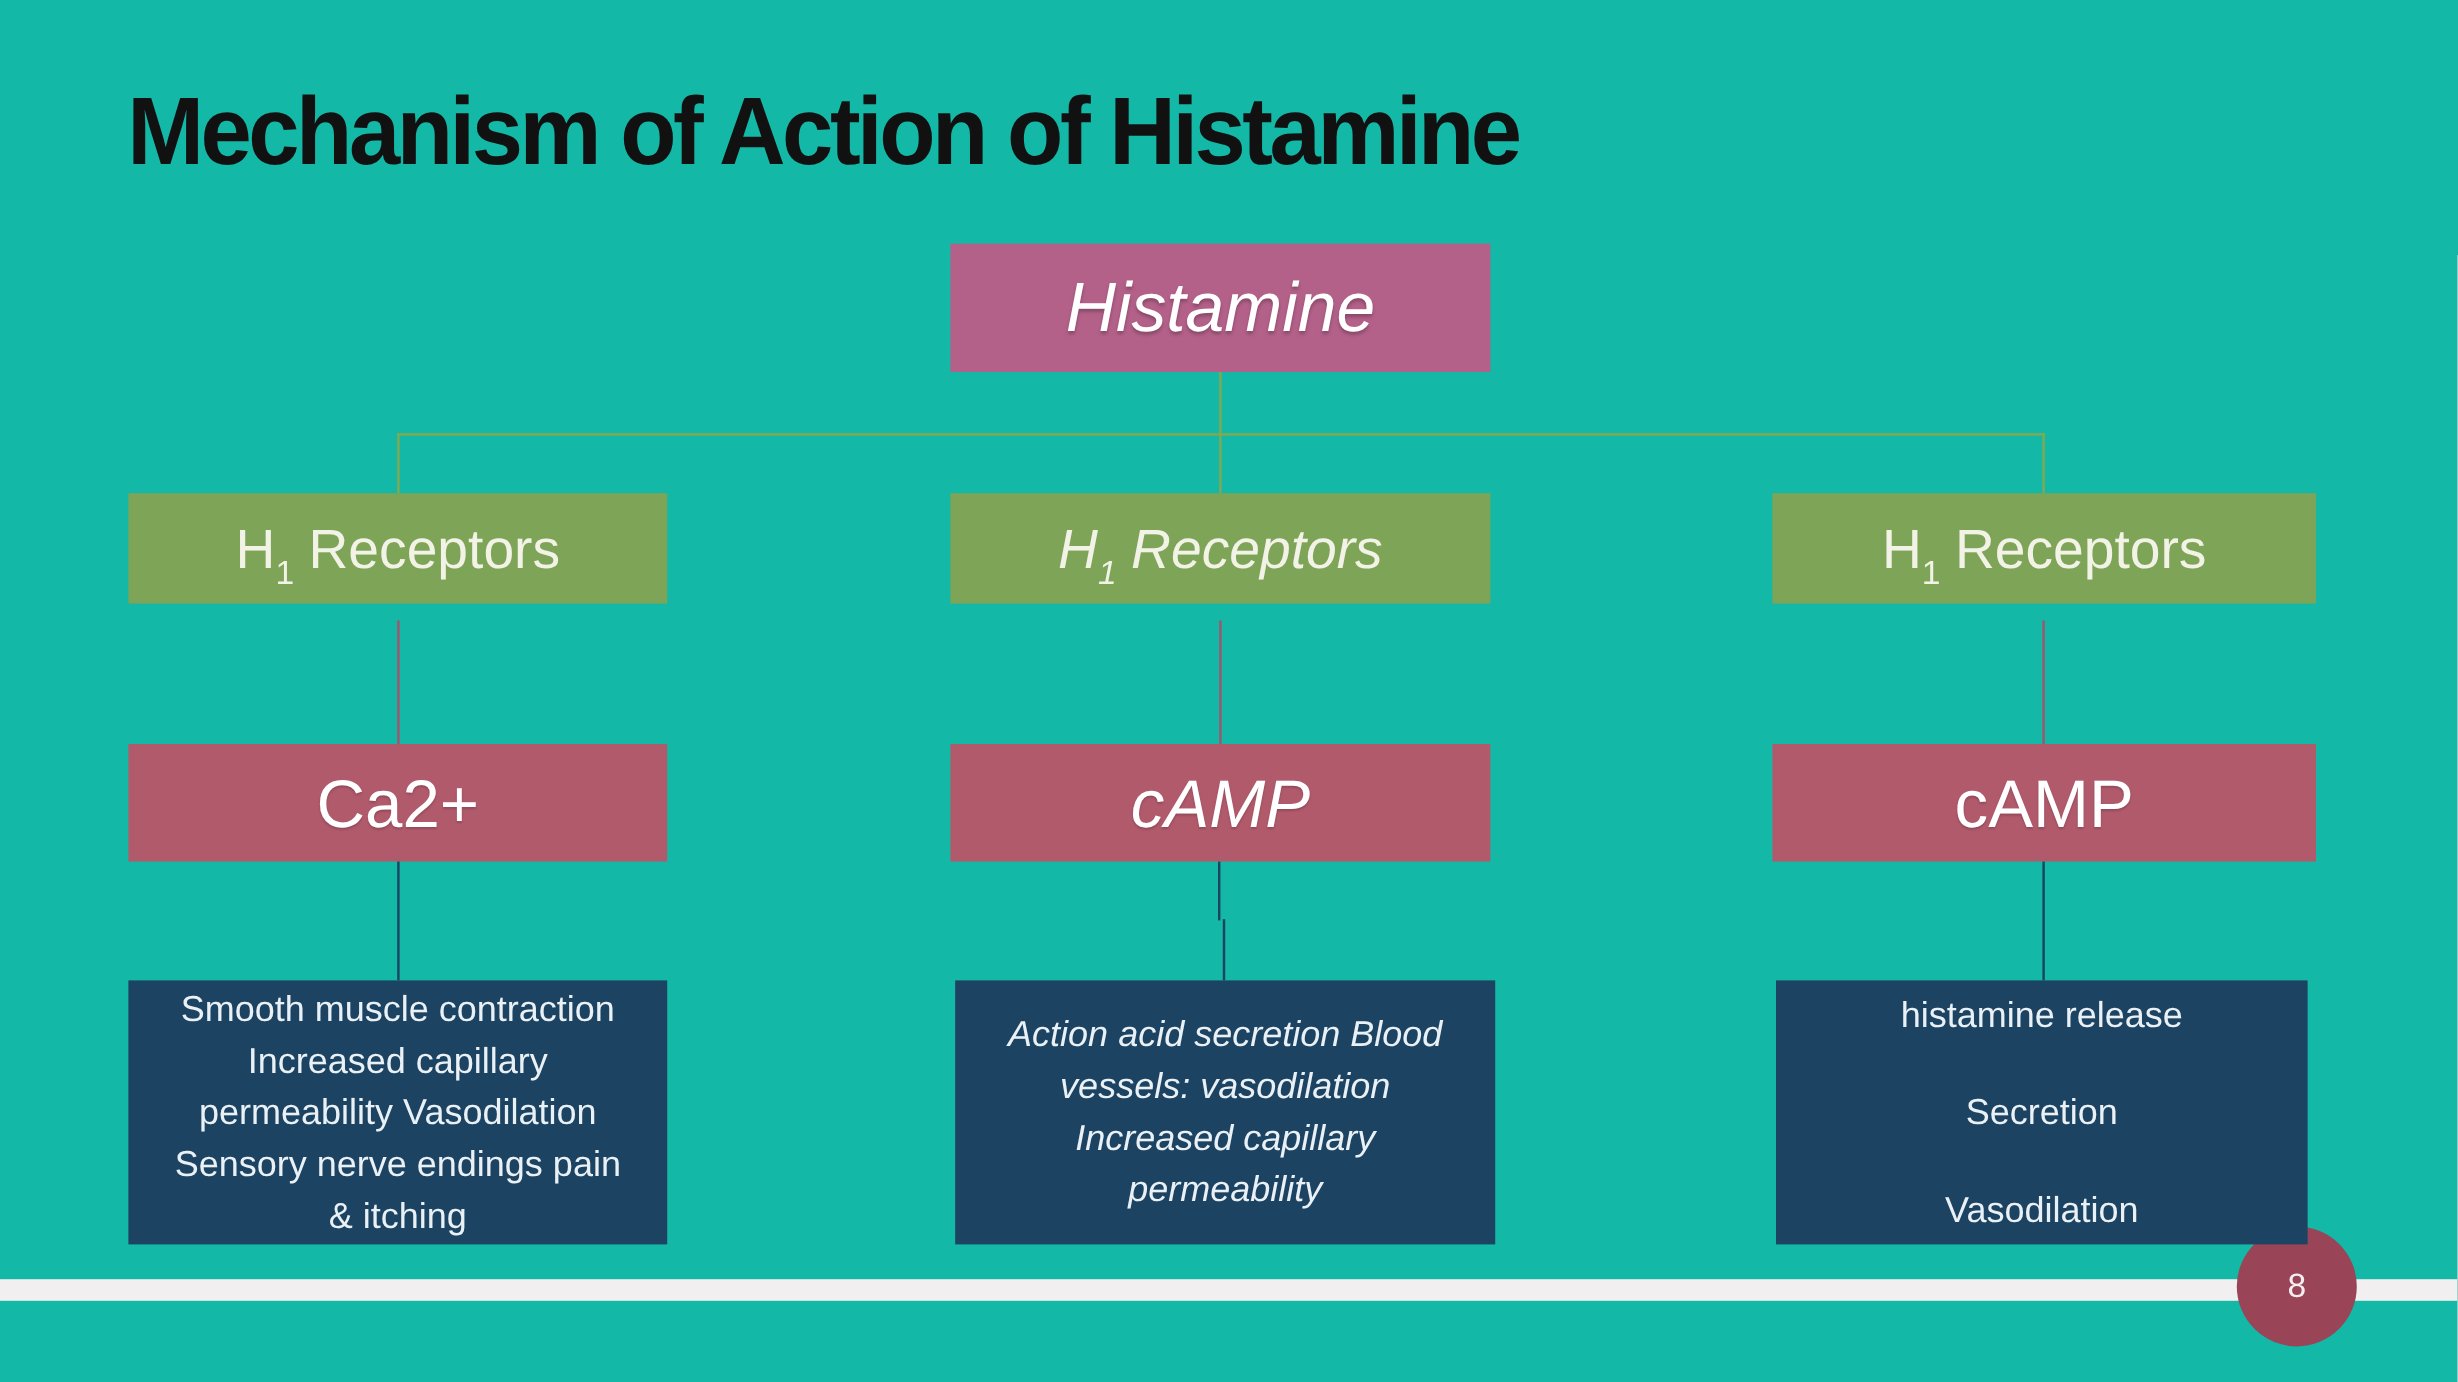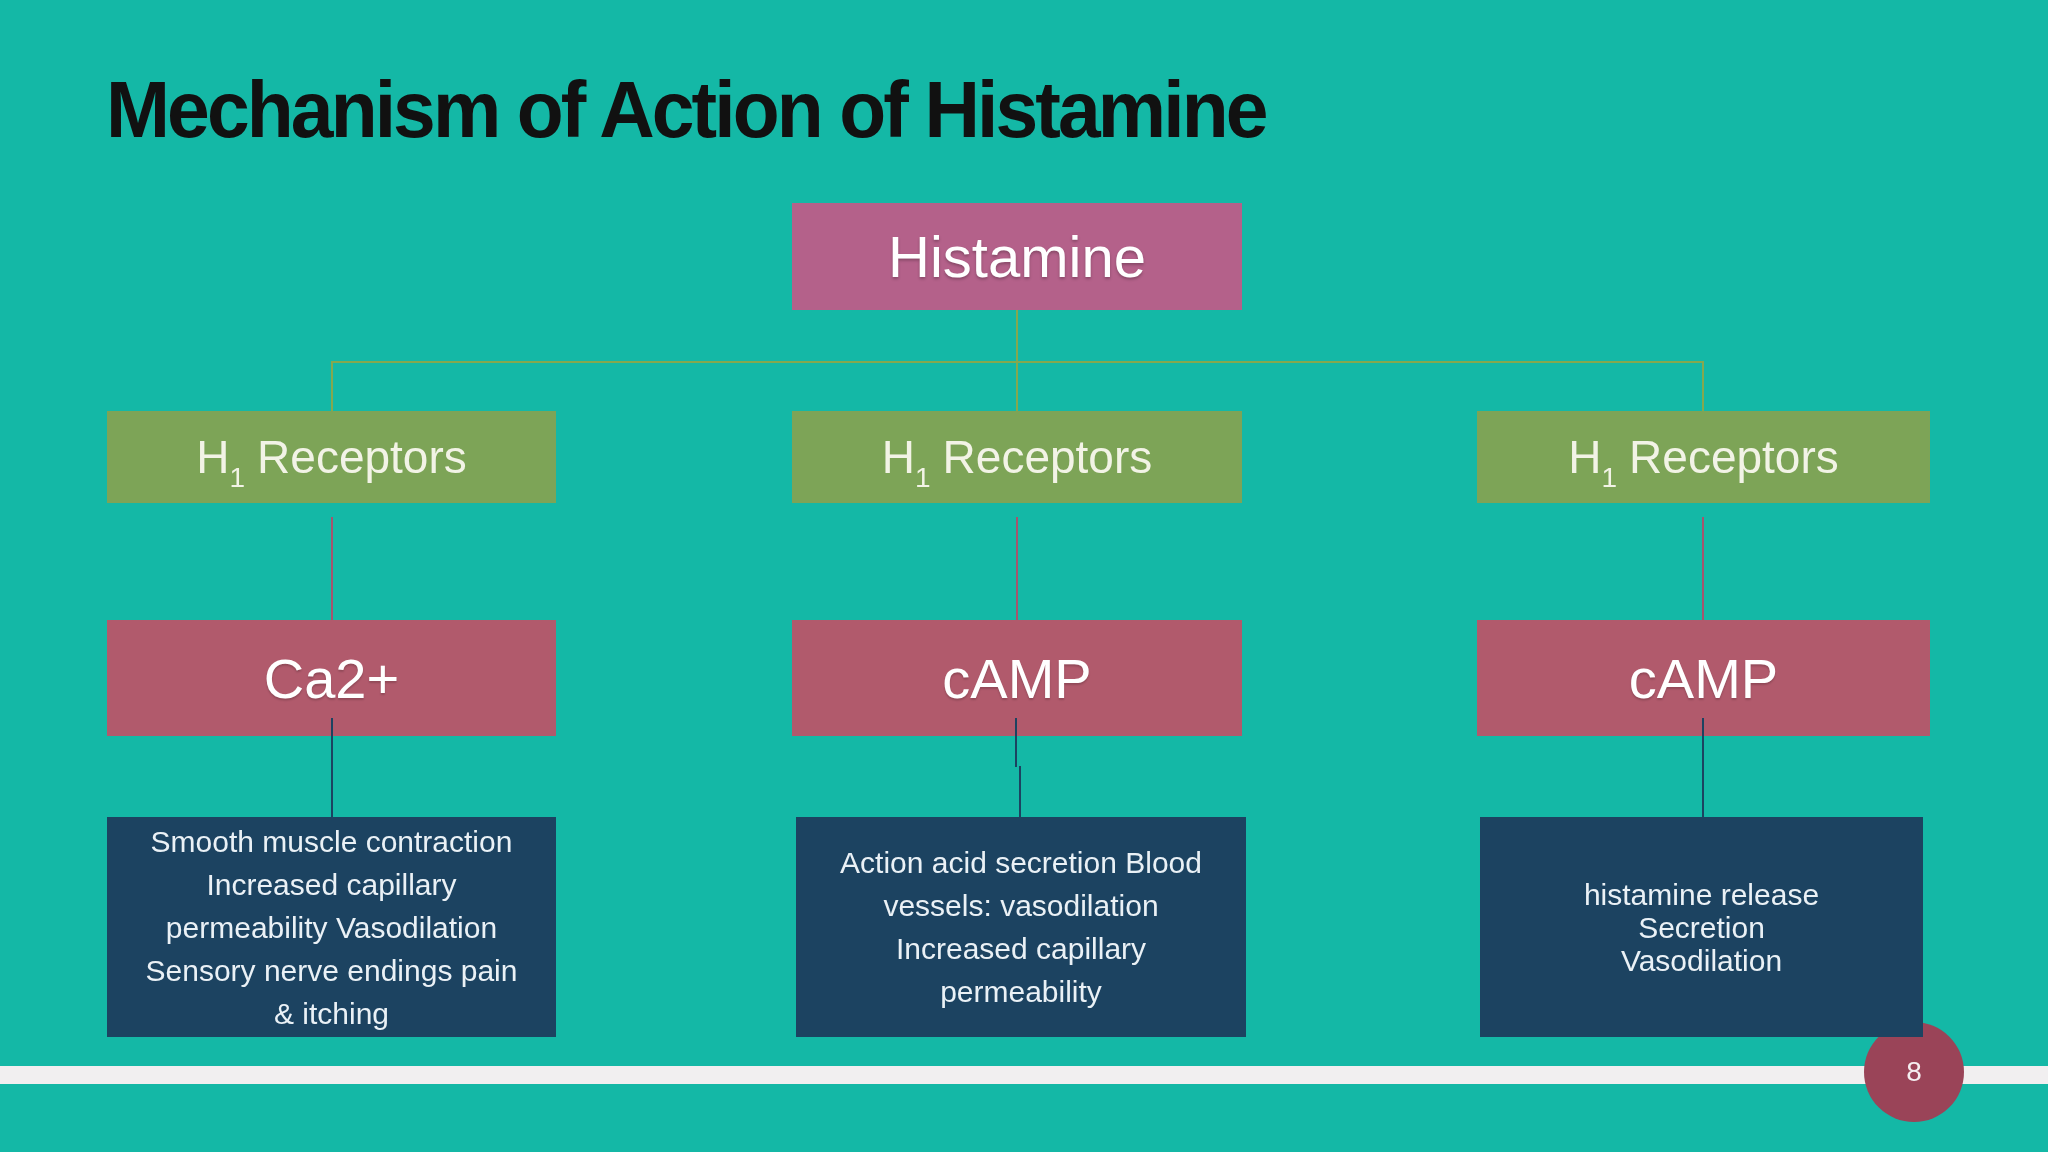--- a/index.html
+++ b/index.html
@@ -19,26 +19,26 @@
     transform:scaleX(.96);transform-origin:left center;
   }
   .box{
     position:absolute;
     display:flex;align-items:center;justify-content:center;
     text-align:center;
     box-sizing:border-box;
   }
   
   .col-l{left:107px;width:449px;}
-  .col-m{left:792px;width:450px;}
+  .col-m{left:792px;width:450px;font-style:italic;}
   .col-r{left:1477px;width:453px;}
   
   .row-root{top:203px;height:107px;}
   .row-receptor{top:411px;height:92px;}
-  .row-messenger{top:620px;height:116px;}
+  .row-messenger{top:620px;height:98px;}
   .row-effect{top:817px;height:220px;z-index:3;}
   .col-m.row-effect{left:796px;width:450px;}
   .col-r.row-effect{left:1480px;width:443px;}
 
   .root-box{
     background:var(--histamine-fill);
     color:var(--box-text);
     font-size:58px;
     text-shadow:0 2px 3px rgba(0,0,0,.25);
   }
@@ -58,21 +58,21 @@
     text-shadow:0 2px 2px rgba(0,0,0,.18);
   }
   .effect-box{
     background:var(--effect-fill);
     color:var(--effect-text);
     font-size:30px;
     line-height:43px;
     white-space:pre-line;
     padding:4px 6px;
   }
-  .effect-box.loose{line-height:33px;}
+  .effect-box.loose{line-height:81px;}
 
   .conn{position:absolute;}
   .conn.green{background:var(--connector-green);}
   .conn.rose{background:var(--connector-rose);}
   .conn.navy{background:var(--connector-navy);}
   .v{width:2px;}
   .h{height:2px;}
 
   .footer-band{
     position:absolute;left:0;top:1066px;width:2048px;height:18px;

